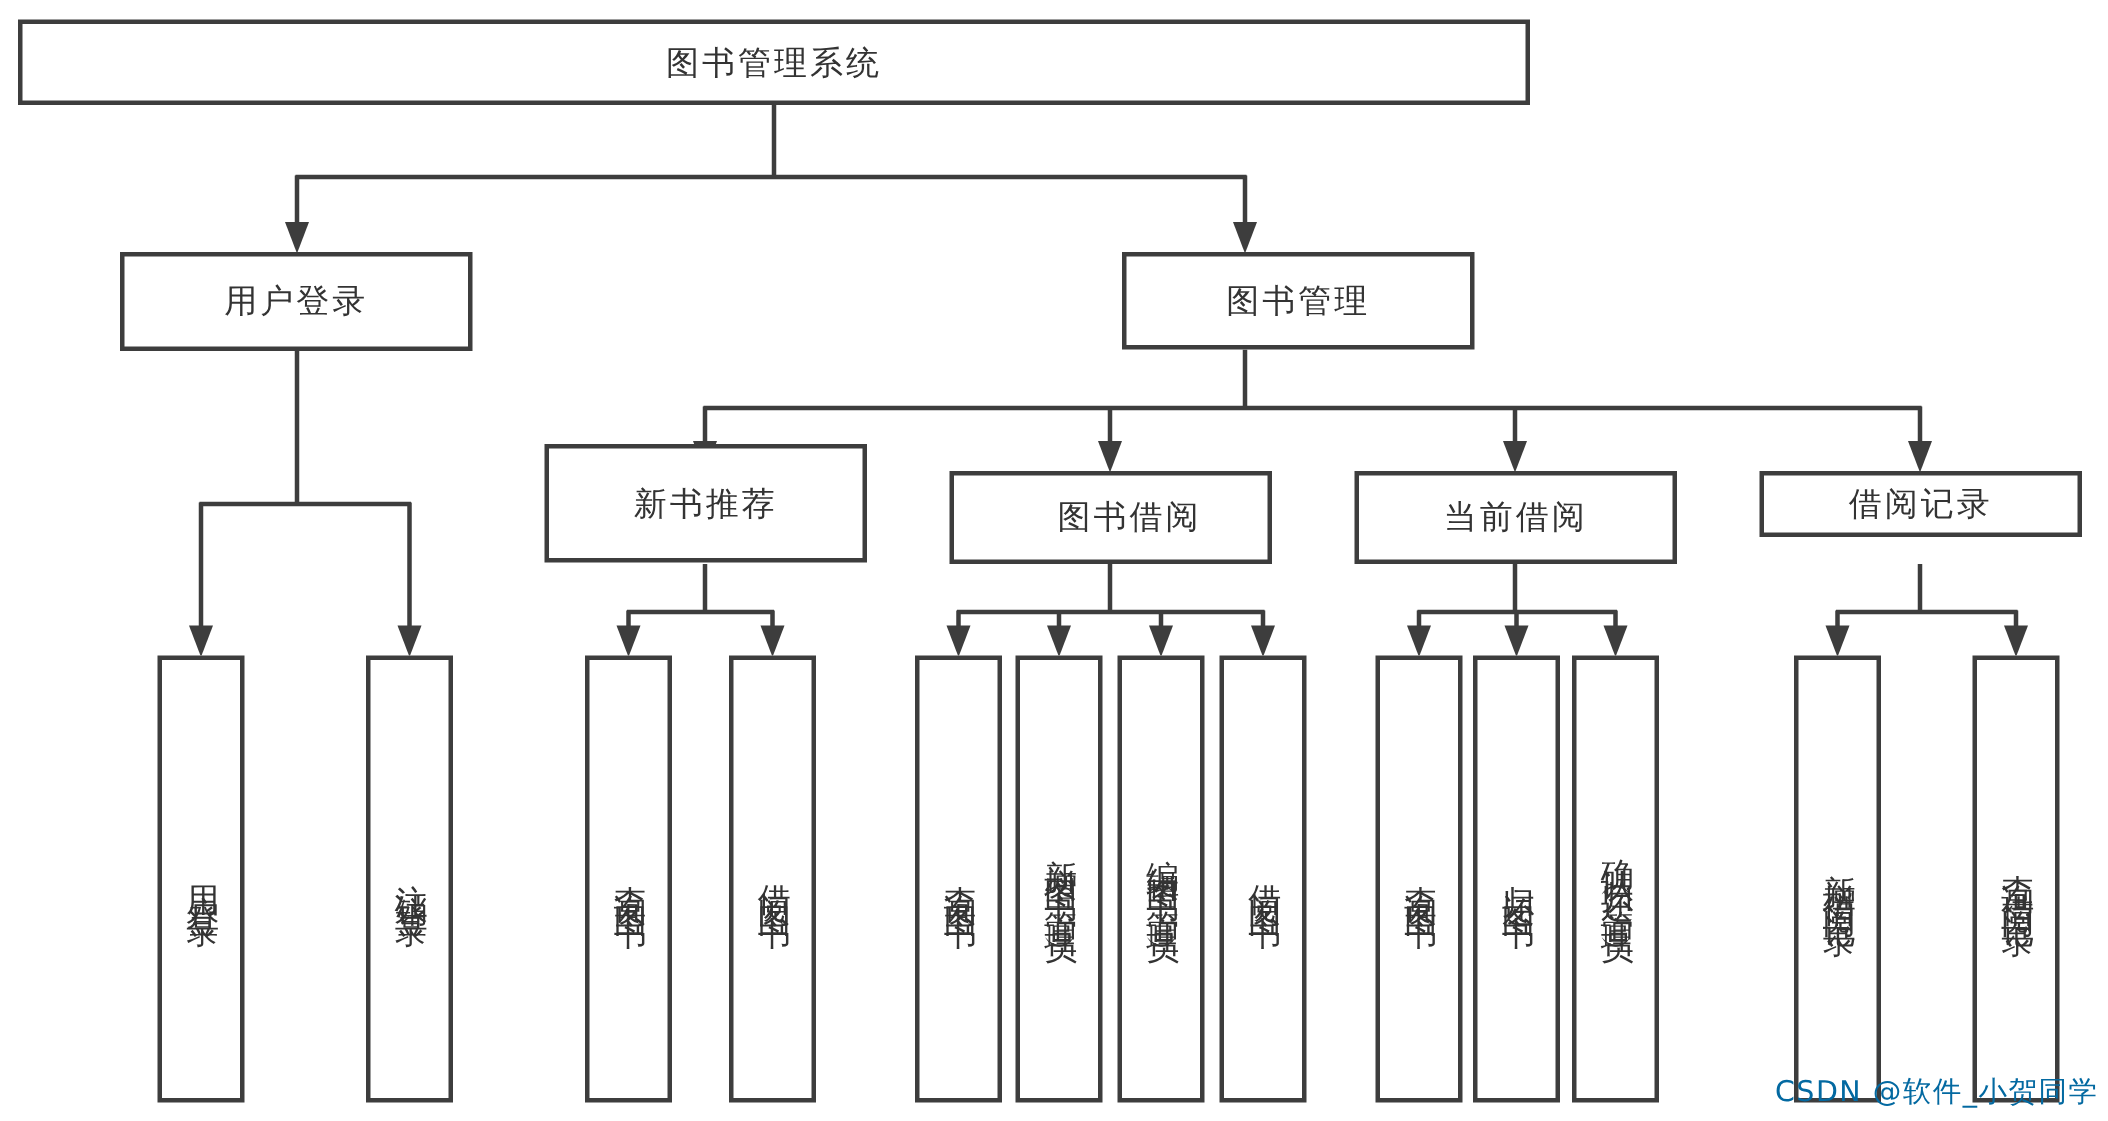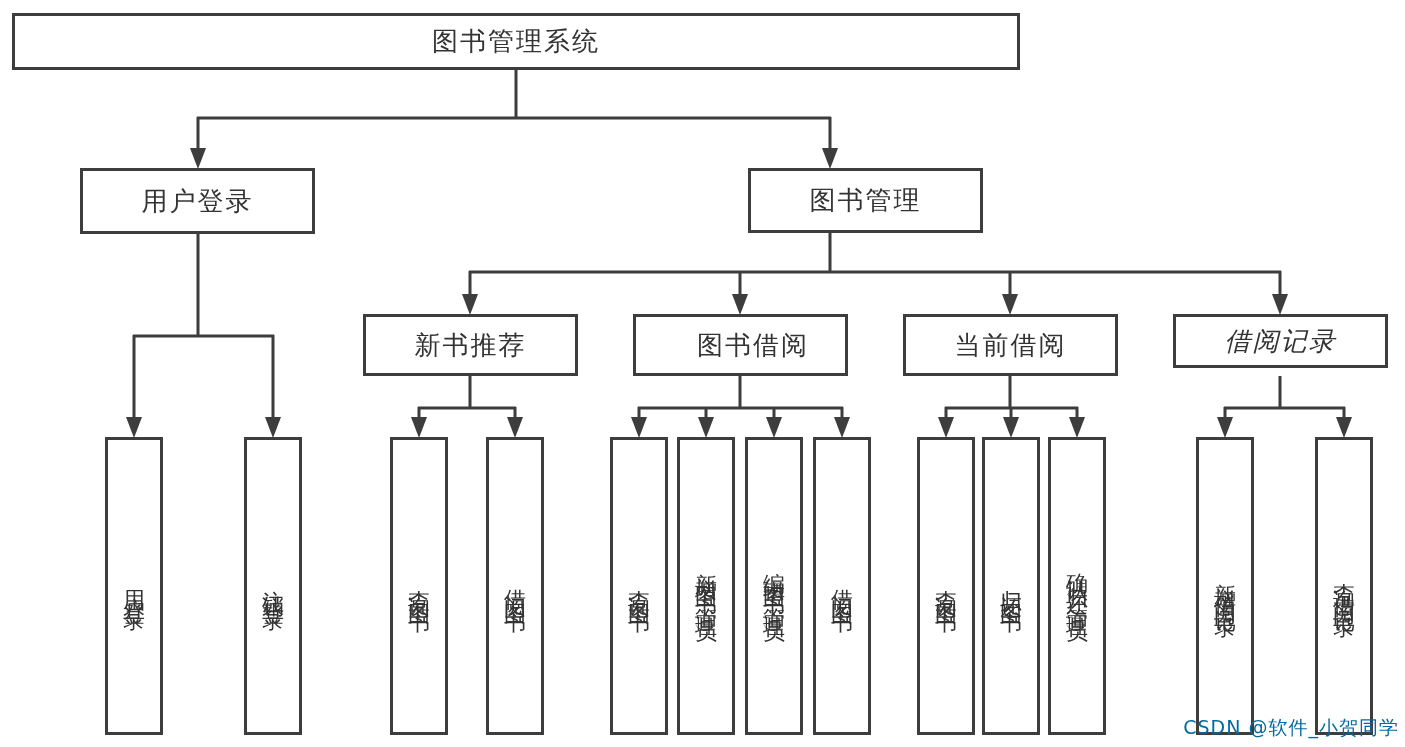--- a/index.html
+++ b/index.html
@@ -7,21 +7,21 @@
     position:relative; width:1405px; height:747px; background:#ffffff;
     font-family:"DejaVu Sans","Liberation Sans",sans-serif; overflow:hidden;
   }
   svg.wires { position:absolute; left:0; top:0; z-index:1; }
   .box {
     position:absolute; box-sizing:border-box; background:#ffffff;
     border:3px solid #3d3d3d; display:flex; align-items:center; justify-content:center;
     z-index:2;
   }
   .box .lbl {
-    color:#333333; font-size:26px; letter-spacing:2px; white-space:nowrap;
+    color:#333333; font-size:22px; letter-spacing:2px; white-space:nowrap;
   }
   .leaf .lbl {
     writing-mode:vertical-rl; text-orientation:mixed;
     font-size:22px; letter-spacing:7px; line-height:1.1; white-space:nowrap;
   }
   .watermark {
     position:absolute; right:6px; bottom:6px; z-index:5;
     font-size:19px; color:#0369a1; letter-spacing:1px; white-space:nowrap;
   }
 </style>
@@ -67,30 +67,30 @@
     <span class="lbl">图书管理系统</span>
   </div>
 
   <div class="box" style="left:80px; top:168px; width:235px; height:66px;">
     <span class="lbl">用户登录</span>
   </div>
   <div class="box" style="left:712px; top:168px; width:235px; height:65px;margin-left:36px;">
     <span class="lbl">图书管理</span>
   </div>
 
-  <div class="box" style="left:363px; top:314px; width:215px; height:62px;">
+  <div class="box" style="left:363px; top:296px; width:215px; height:79px;">
     <span class="lbl">新书推荐</span>
   </div>
   <div class="box" style="left:633px; top:314px; width:215px; height:62px;padding-left:25px;">
     <span class="lbl">图书借阅</span>
   </div>
   <div class="box" style="left:903px; top:314px; width:215px; height:62px;">
     <span class="lbl">当前借阅</span>
   </div>
-  <div class="box" style="left:1173px; top:314px; width:215px; height:54px;font-style:italic;">
+  <div class="box" style="left:1173px; top:314px; width:215px; height:44px;">
     <span class="lbl">借阅记录</span>
   </div>
 
   <div class="box leaf" style="left:105px; top:437px; width:58px; height:298px;">
     <span class="lbl">用户登录</span>
   </div>
   <div class="box leaf" style="left:244px; top:437px; width:58px; height:298px;">
     <span class="lbl">注销登录</span>
   </div>
 

